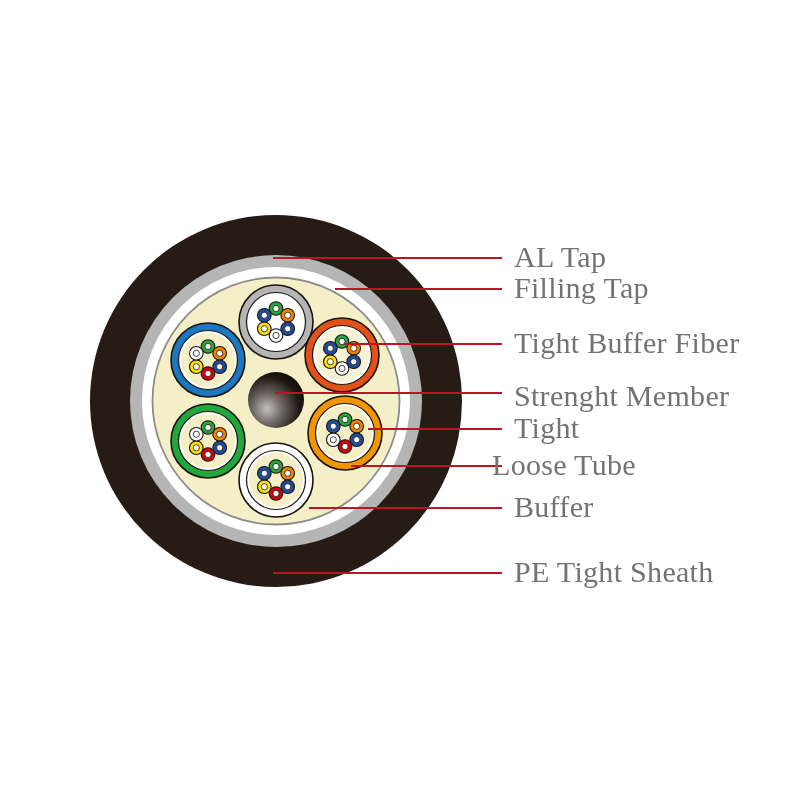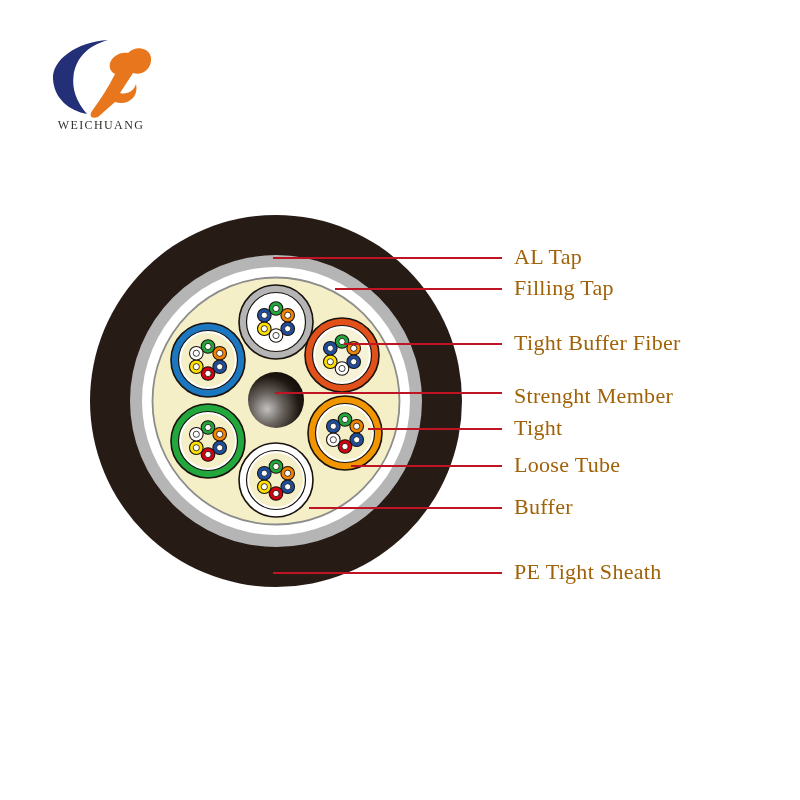--- a/index.html
+++ b/index.html
@@ -10,49 +10,28 @@
   .logo{position:absolute;left:46px;top:38px;width:130px;}
   .logo-mark{display:block;}
   .brand{
     position:absolute;left:-10px;top:80px;width:130px;text-align:center;
     font-family:"Liberation Serif",serif;font-size:12px;letter-spacing:1.4px;
     color:#33302e;white-space:nowrap;
   }
   .diagram-svg{position:absolute;left:0;top:0;}
   .cable-label{
     position:absolute;transform:translateY(-52%);
-    font-size:22px;color:#a16207;white-space:nowrap;letter-spacing:0.3px;
+    font-size:30px;color:#737373;white-space:nowrap;letter-spacing:0.3px;
   }
 </style>
 </head>
 <body>
 
 <div class="page">
 
-  <div class="logo">
-    <svg class="logo-mark" width="118" height="80" viewBox="0 0 118 80" aria-hidden="true">
-      <path d="M 62 2
-               C 30 4 6 22 7 41
-               C 8 61 24 73 41 76
-               C 30 63 26 51 27.5 38
-               C 30 18 44 7 62 2 Z" fill="#233078"></path>
-      <path d="M 82 15
-               C 89 7 104 9 105 20
-               C 106 31 96 38 87 35
-               L 74 55
-               C 81 57 88 53 90 46
-               C 93 59 82 68 69 64
-               L 52 79
-               C 45 81 43 78 46 73
-               C 55 61 63 48 69 36
-               C 62 33 62 24 68 19
-               C 72 15 78 14 82 15 Z" fill="#e8761d"></path>
-    </svg>
-    <div class="brand">WEICHUANG</div>
-  </div>
 
   <svg id="cable-svg" class="diagram-svg" width="800" height="800" viewBox="0 0 800 800">
     <defs>
       <radialGradient id="smGrad" cx="0.34" cy="0.66" r="0.8">
         <stop offset="0" stop-color="#c2c1c0"></stop>
         <stop offset="0.35" stop-color="#6a645f"></stop>
         <stop offset="0.72" stop-color="#1f1712"></stop>
         <stop offset="1" stop-color="#0c0805"></stop>
       </radialGradient>
     </defs>
@@ -174,18 +153,18 @@
       <line x1="309" y1="508" x2="502" y2="508" stroke="#c01425" stroke-width="2"></line>
       <line x1="273" y1="573" x2="502" y2="573" stroke="#c01425" stroke-width="2"></line>
     </svg>
 
   <div>
     <span class="cable-label" style="top: 258px; left: 514px;">AL Tap</span>
     <span class="cable-label" style="top: 289px; left: 514px;">Filling Tap</span>
     <span class="cable-label" style="top: 344px; left: 514px;">Tight Buffer Fiber</span>
     <span class="cable-label" style="top: 397px; left: 514px;">Strenght Member</span>
     <span class="cable-label" style="top: 429px; left: 514px;">Tight</span>
-    <span class="cable-label" style="top: 466px; left: 514px;">Loose Tube</span>
+    <span class="cable-label" style="top: 466px; left: 492px;">Loose Tube</span>
     <span class="cable-label" style="top: 508px; left: 514px;">Buffer</span>
     <span class="cable-label" style="top: 573px; left: 514px;">PE Tight Sheath</span>
   </div>
 
 </div>
 
 </body></html>

